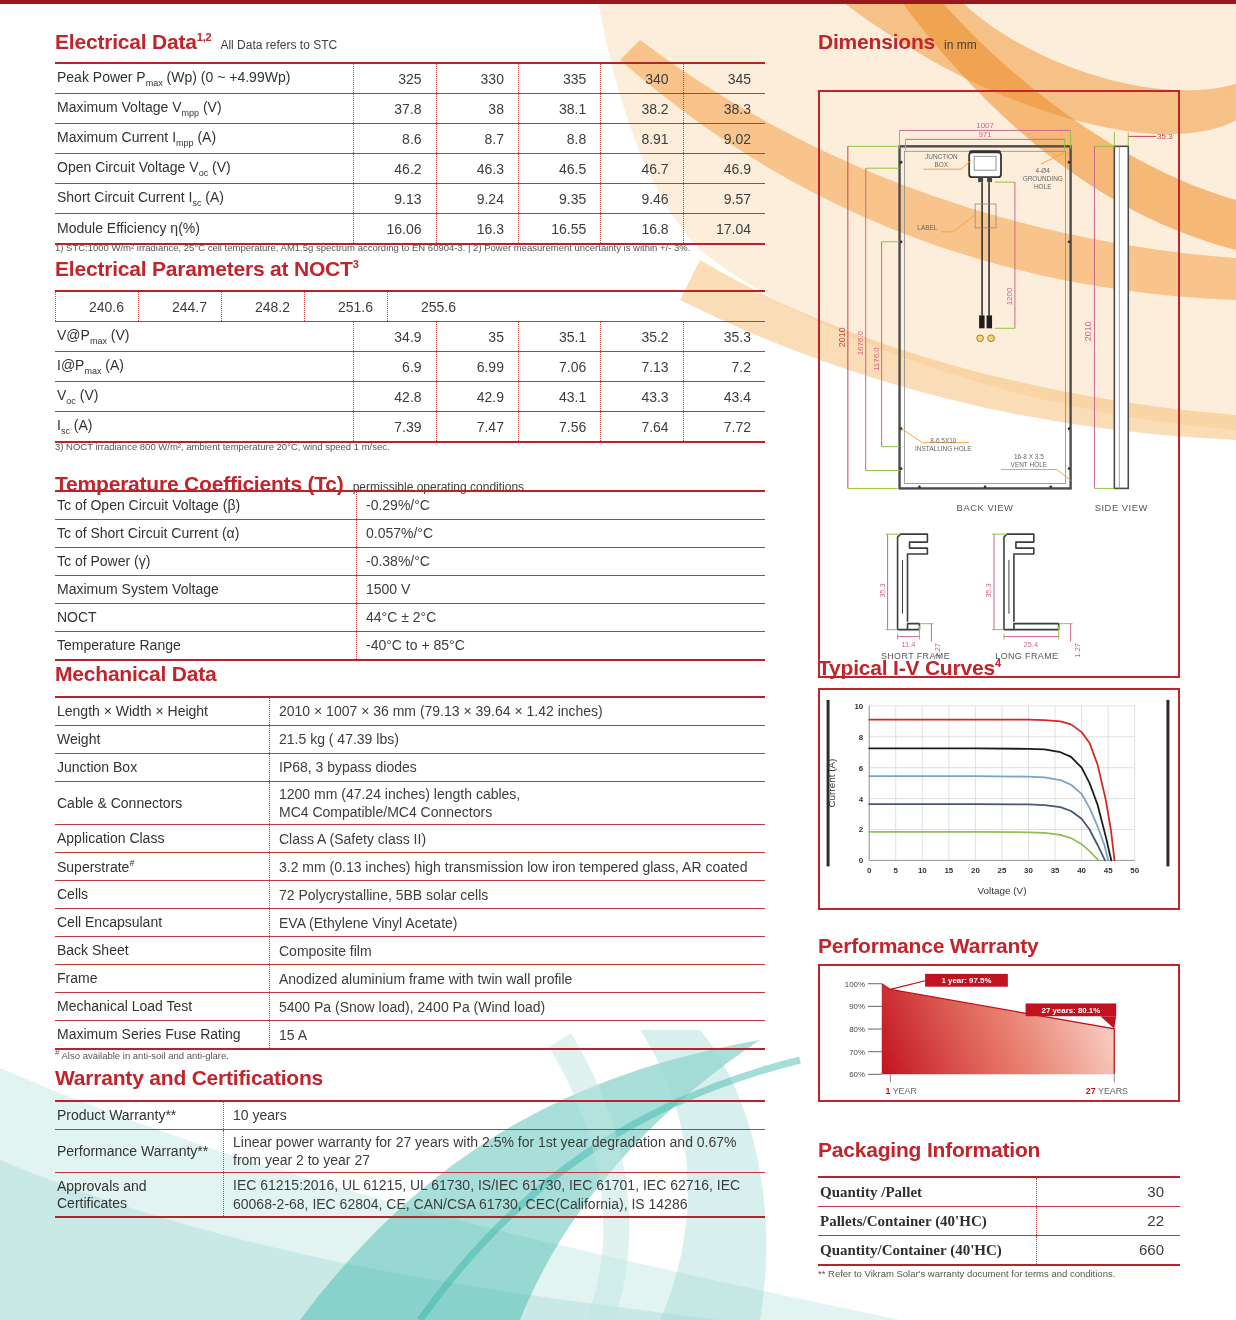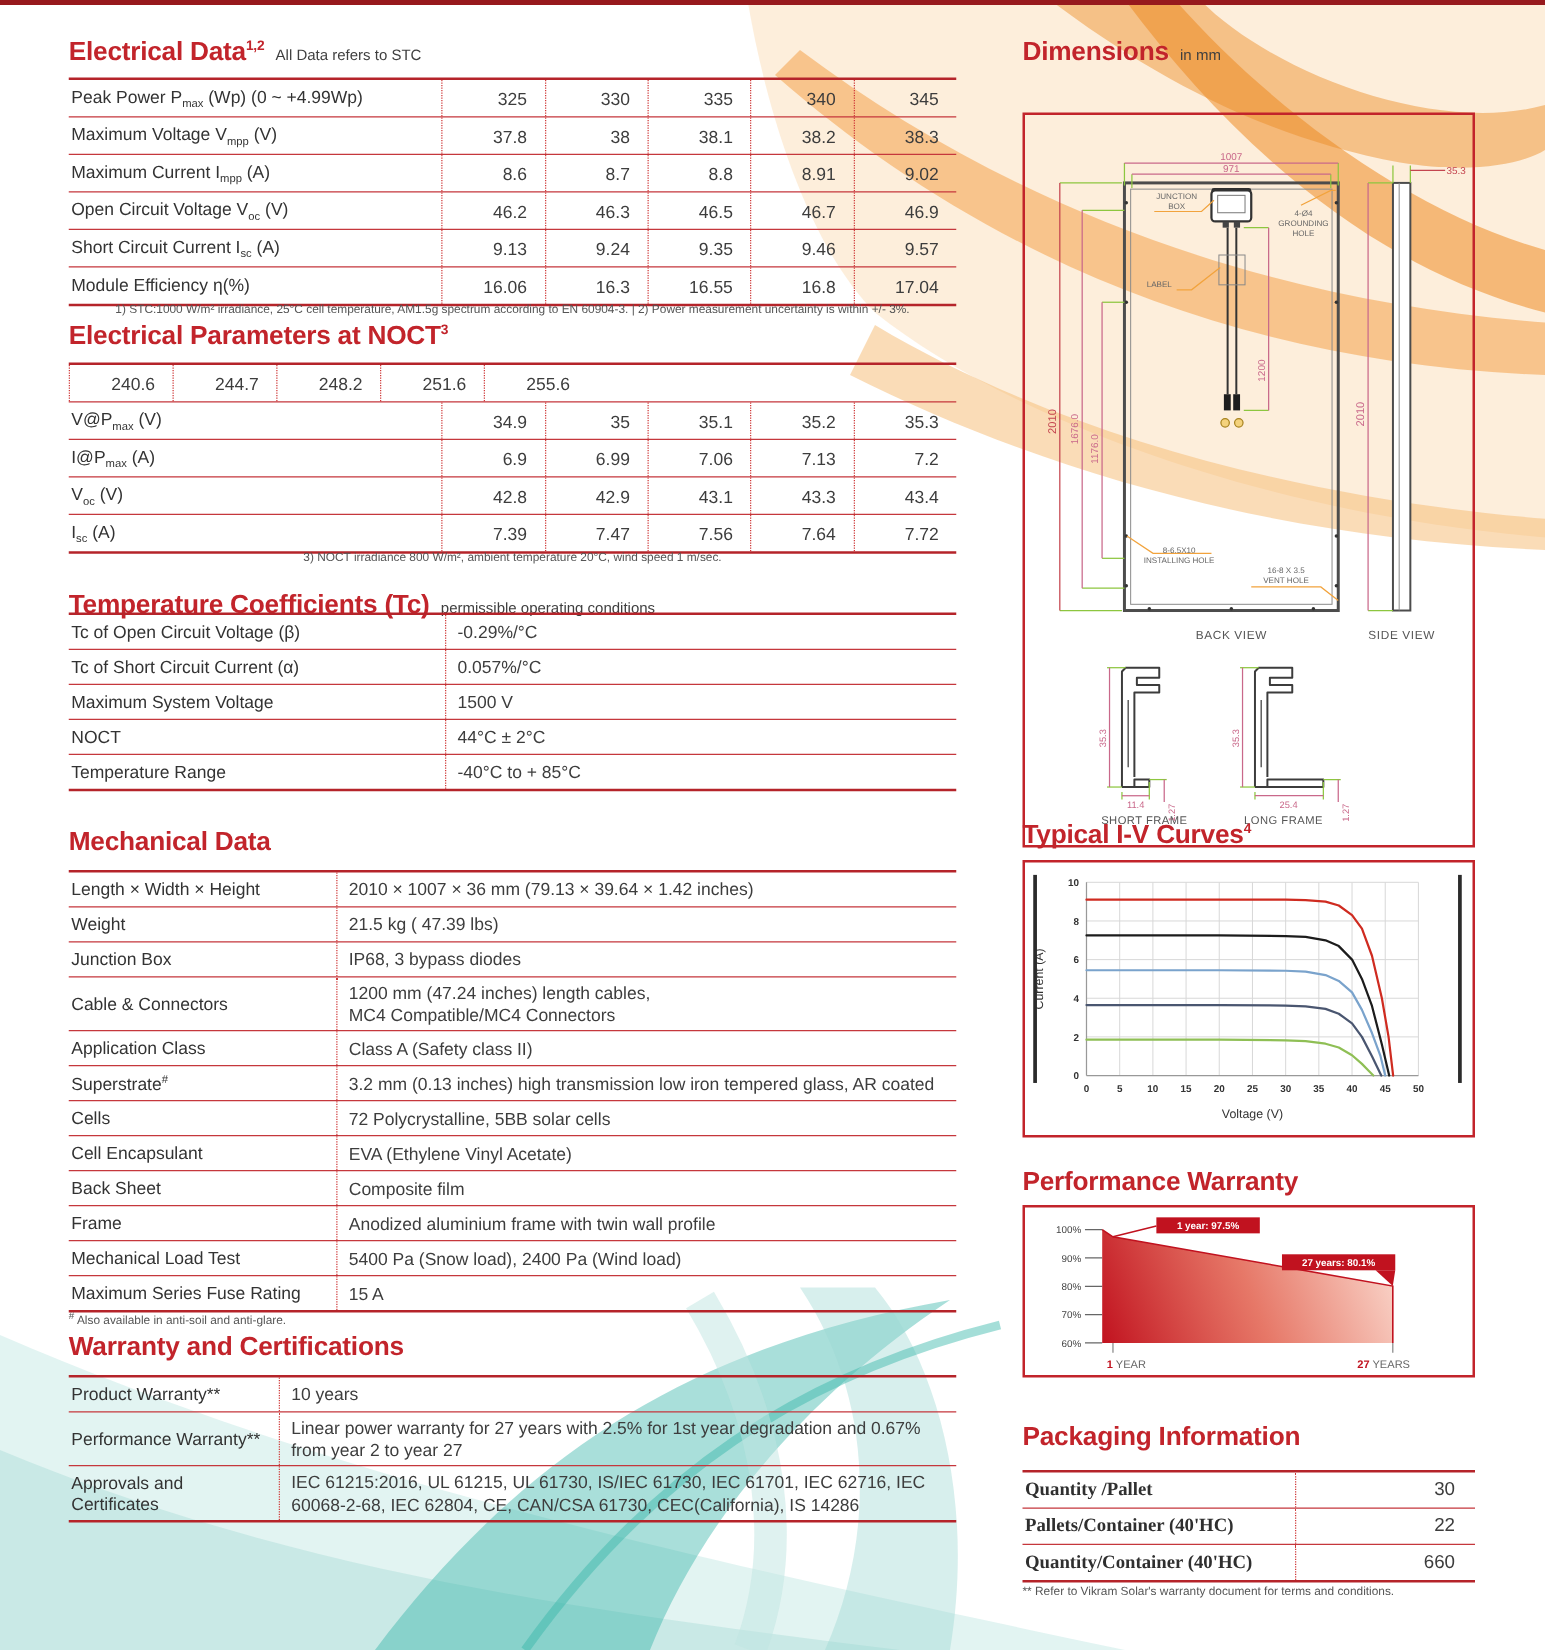--- a/index.html
+++ b/index.html
@@ -22,21 +22,21 @@
         border-left:1px dotted #cf3a3a;box-sizing:border-box;align-self:stretch;
         display:flex;align-items:center;justify-content:flex-end;}
   .tvalue{font-size:14px;color:#3d3d3d;flex:1;border-left:1px dotted #cf3a3a;
         padding:3px 6px 3px 9px;line-height:1.3;align-self:stretch;display:flex;align-items:center;}
   .cols5 .trow{height:29px;} .cols5 .tlabel{width:295px;} .cols5 .tval{width:83px;}
   .kv .trow{min-height:27px;}
   .w295 .tlabel{width:295px;} .w208 .tlabel{width:208px;} .w162 .tlabel{width:162px;}
   .pkg .trow{height:28px;} .pkg .tlabel{flex:1;font-size:15px;font-weight:bold;color:#2f2f2f;font-family:Liberation Serif, serif;}
   .pkg .tvalue{flex:none;width:118px;justify-content:flex-end;padding-right:16px;font-size:15px;}
   .fn{font-size:9.5px;color:#555;line-height:1.3;}
-  .fn.right{text-align:center;}
+  .fn.right{text-align:left;}
   .box{border:2px solid #c2242b;box-sizing:border-box;background:transparent;}
   .box.white{background:#fff;}
   svg text{font-family:"Liberation Sans",sans-serif;}
 </style>
 </head>
 <body>
 
 <div class="page">
 
   <svg class="bg" viewBox="0 0 1236 1320" aria-hidden="true">
@@ -160,20 +160,24 @@
     <span>Temperature Coefficients (Tc)</span><span class="sub">permissible operating conditions</span>
   </div>
   <div class="abs tbl kv w295" style="left:55px;top:490px;width:710px;">
       <div class="trow">
         <div class="tlabel">Tc of Open Circuit Voltage (β)</div>
         <div class="tvalue">-0.29%/°C</div>
       </div>
       <div class="trow">
         <div class="tlabel">Tc of Short Circuit Current (α)</div>
         <div class="tvalue">0.057%/°C</div>
+      </div>
+      <div class="trow">
+        <div class="tlabel">Tc of Power (γ)</div>
+        <div class="tvalue">-0.38%/°C</div>
       </div>
       <div class="trow">
         <div class="tlabel">Maximum System Voltage</div>
         <div class="tvalue">1500 V</div>
       </div>
       <div class="trow">
         <div class="tlabel">NOCT</div>
         <div class="tvalue">44°C ± 2°C</div>
       </div>
       <div class="trow">

